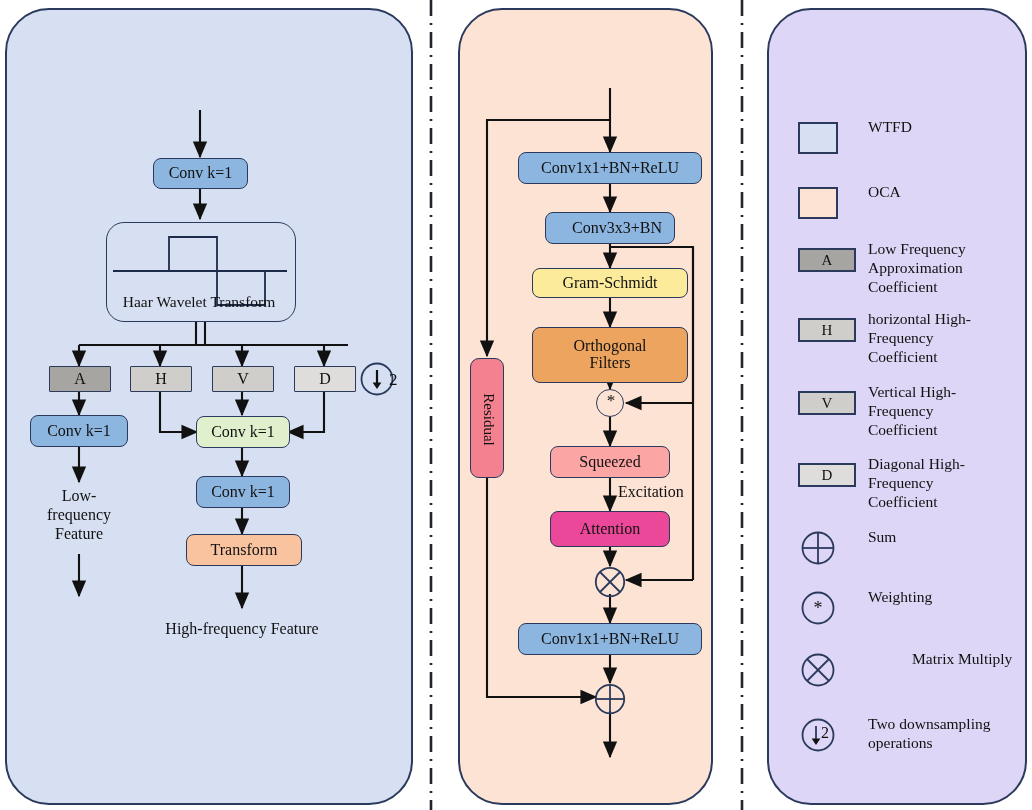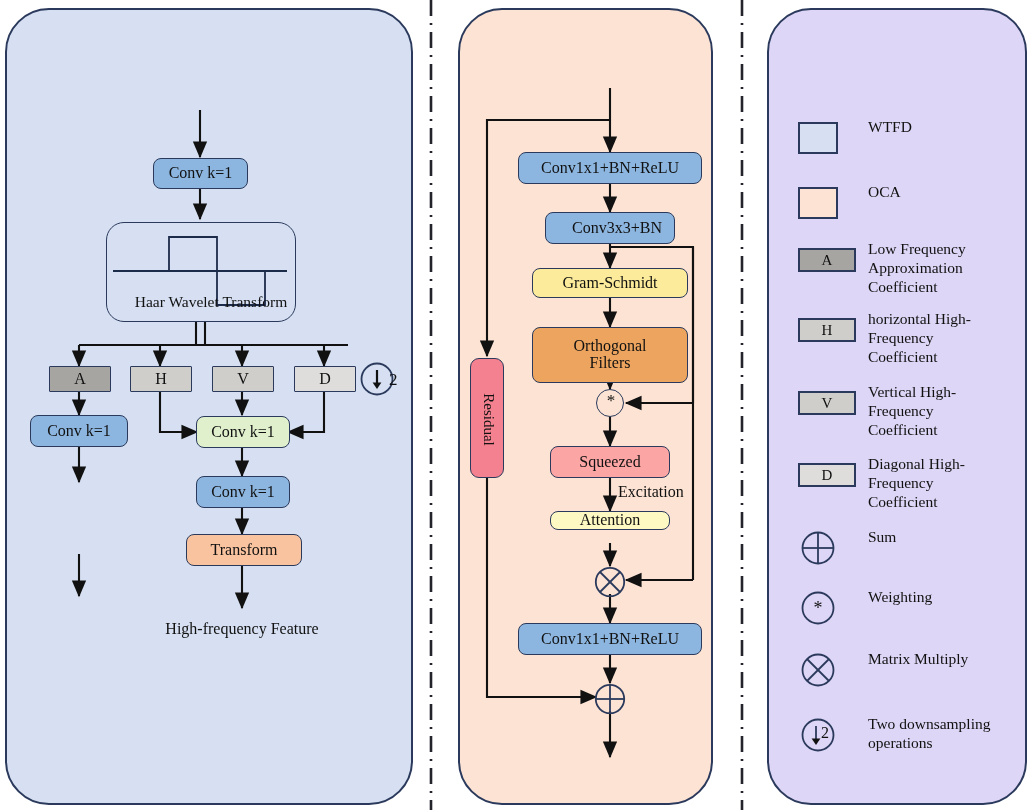--- a/index.html
+++ b/index.html
@@ -77,21 +77,21 @@
   #haar-box {
     position: absolute;
     left: 106px; top: 222px; width: 190px; height: 100px;
     border: 1.8px solid #2b3a5c;
     border-radius: 18px;
     background: #d6e0f2;
     box-sizing: border-box;
   }
   #haar-caption {
     position: absolute;
-    left: 116px; top: 293px; width: 190px;
+    left: 104px; top: 293px; width: 190px;
     font-size: 15.5px;
     text-align: center;
     color: #111111;
   }
 
   
   #residual-box {
     position: absolute;
     left: 470px; top: 358px; width: 34px; height: 120px;
     background: #f4818f;
@@ -237,20 +237,23 @@
   </div>
 
   <div class="node round" style="left:30px;top:415px;width:98px;height:32px;background:#8cb6e0;font-size:16px;">Conv k=1</div>
 
   <div class="node round" style="left:196px;top:416px;width:94px;height:32px;background:#e0f0cc;font-size:16px;">Conv k=1</div>
 
   <div class="node round" style="left:196px;top:476px;width:94px;height:32px;background:#8cb6e0;font-size:16px;">Conv k=1</div>
 
   <div class="node round" style="left:186px;top:534px;width:116px;height:32px;background:#f9c3a0;font-size:16px;">Transform</div>
 
+  <div class="txt" style="left:24px;top:487px;width:110px;font-size:16px;">Low-
+frequency
+Feature</div>
 
   <div class="txt" style="left:142px;top:620px;width:200px;font-size:16px;">High-frequency Feature</div>
 
   <svg class="wires">
     <g stroke="#111111" stroke-width="2.1" fill="none">
 
       <line x1="610" y1="88" x2="610" y2="120"></line>
 
       <path d="M610,120 L487,120 L487,356" marker-end="url(#ah)"></path>
 
@@ -292,21 +295,21 @@
 Filters</div>
 
   <div class="opcircle" style="left:596px;top:389px;width:28px;height:28px;">
     <span style="position:absolute;left:0;top:1px;width:28px;text-align:center;font-size:17px;color:#111;">*</span>
   </div>
 
   <div class="node round" style="left:550px;top:446px;width:120px;height:32px;background:#fca5a5;font-size:16px;">Squeezed</div>
 
   <div class="txt" style="left:618px;top:483px;width:120px;font-size:16px;text-align:left;">Excitation</div>
 
-  <div class="node round" style="left:550px;top:511px;width:120px;height:19px;background:#fef9c3;font-size:16px;">Attention</div>
+  <div class="node round" style="left:550px;top:511px;width:120px;height:36px;background:#ec4899;font-size:16px;">Attention</div>
 
   <div style="position:absolute;left:594px;top:566px;width:32px;height:32px;">
     <svg width="32" height="32" viewBox="0 0 32 32">
       <circle cx="16" cy="16" r="14.2" fill="none" stroke="#2b3a5c" stroke-width="1.8"></circle>
       <line x1="6" y1="6" x2="26" y2="26" stroke="#2b3a5c" stroke-width="1.8"></line>
       <line x1="26" y1="6" x2="6" y2="26" stroke="#2b3a5c" stroke-width="1.8"></line>
     </svg>
   </div>
 
   <div class="node round" style="left:518px;top:623px;width:184px;height:32px;background:#8cb6e0;font-size:16px;">Conv1x1+BN+ReLU</div>
@@ -368,21 +371,21 @@
           </svg></div>
         <div class="legend-text" style="margin-left: 30px;">Sum</div>
       </div>
       <div class="legend-row" style="left: 798px; top: 588px;">
         <div class="legend-icon" style="width: 40px; height: 40px;"><svg width="40" height="40" viewBox="0 0 40 40">
             <circle cx="20" cy="20" r="15.5" fill="none" stroke="#2b3a5c" stroke-width="1.8"></circle>
             <text x="20" y="26" text-anchor="middle" font-size="18" fill="#111" font-family="&quot;Liberation Serif&quot;, serif">*</text>
           </svg></div>
         <div class="legend-text" style="margin-left: 30px;">Weighting</div>
       </div>
-      <div class="legend-row" style="left: 798px; top: 650px;">
+      <div class="legend-row" style="left: 798px; top: 650px; gap: 44px;">
         <div class="legend-icon" style="width: 40px; height: 40px;"><svg width="40" height="40" viewBox="0 0 40 40">
             <circle cx="20" cy="20" r="15.5" fill="none" stroke="#2b3a5c" stroke-width="1.8"></circle>
             <line x1="9" y1="9" x2="31" y2="31" stroke="#2b3a5c" stroke-width="1.8"></line>
             <line x1="31" y1="9" x2="9" y2="31" stroke="#2b3a5c" stroke-width="1.8"></line>
           </svg></div>
         <div class="legend-text" style="margin-left: 30px;">Matrix Multiply</div>
       </div>
       <div class="legend-row" style="left: 798px; top: 715px;">
         <div class="legend-icon" style="width: 40px; height: 40px;"><svg width="40" height="40" viewBox="0 0 40 40">
             <circle cx="20" cy="20" r="15.5" fill="none" stroke="#2b3a5c" stroke-width="1.8"></circle>

